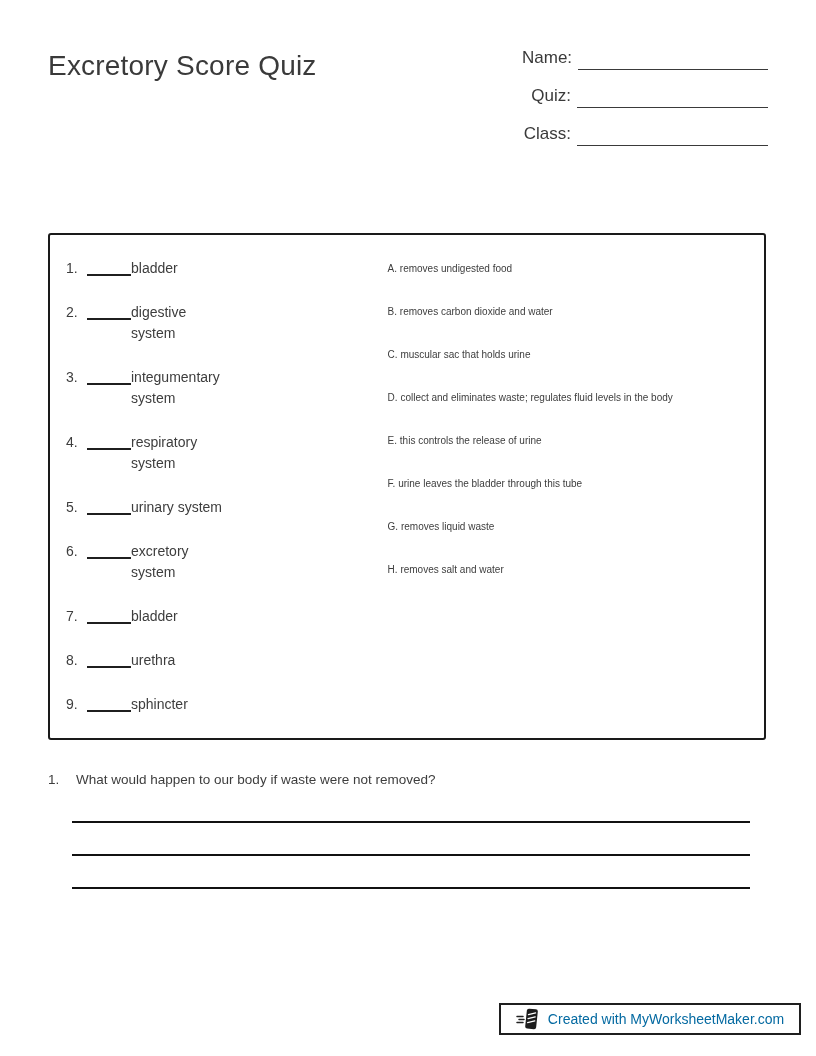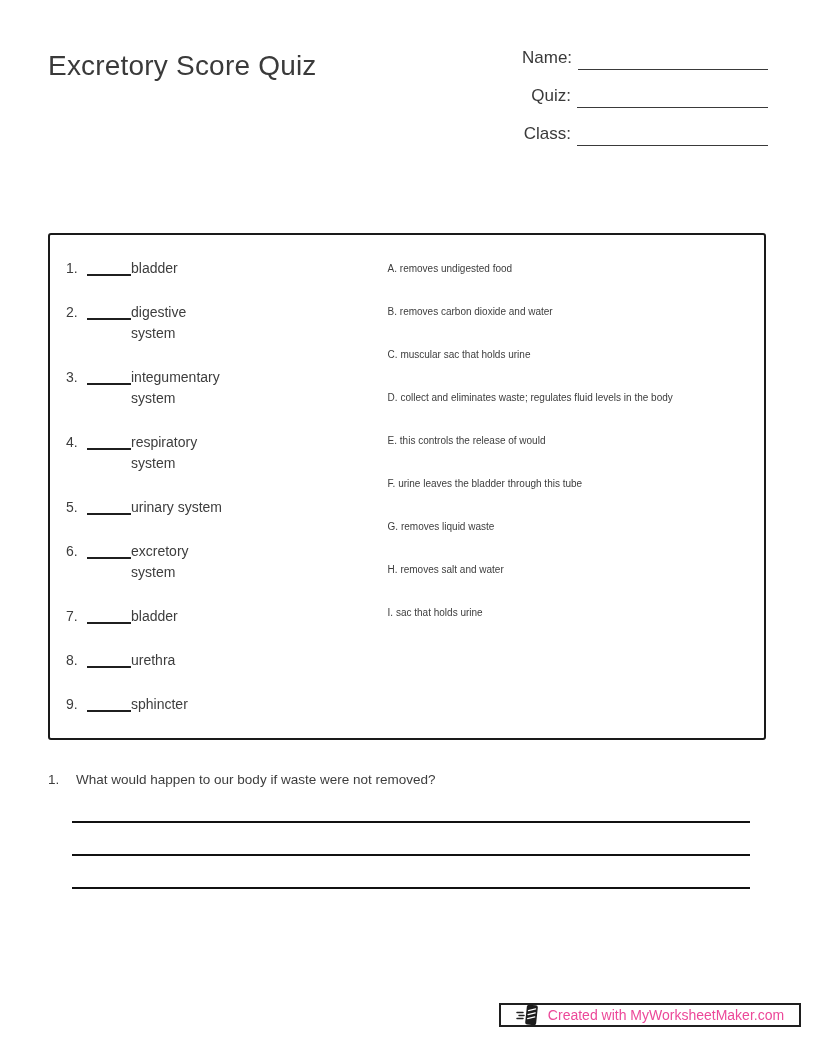--- a/index.html
+++ b/index.html
@@ -42,24 +42,24 @@
   
   .question { position:absolute; left:48px; top:770px; width:720px; display:flex; font-size:13.5px; line-height:20px; }
   .q-num { width:20px; flex:0 0 auto; }
   .q-text { margin-left:8px; }
 
   .answer-lines { position:absolute; left:72px; top:821px; width:678px; }
   .a-line { height:0; border-top:2px solid #111111; margin-bottom:31px; }
 
   
   .footer-credit {
-    position:absolute; left:499px; top:1003px; width:302px; height:24px;
+    position:absolute; left:499px; top:1003px; width:302px; height:32px;
     border:2px solid #1f1f1f;
     display:flex; align-items:center; justify-content:center; gap:7px;
-    font-size:14px; color:#ec4899;
+    font-size:14px; color:#0369a1;
   }
   .logo-wrap { display:flex; align-items:center; }
 </style>
 </head>
 <body>
 
 <h1 class="page-title">Excretory Score Quiz</h1>
 
 <div class="header-fields">
   <div class="h-row">
@@ -122,25 +122,24 @@
       <span class="m-num">9.</span>
       <span class="m-blank"></span>
       <span class="m-term">sphincter</span>
     </div>
   </div>
   <div class="match-right">
     <div class="m-def"><span>A.</span> <span>removes undigested food</span></div>
     <div class="m-def"><span>B.</span> <span>removes carbon dioxide and water</span></div>
     <div class="m-def"><span>C.</span> <span>muscular sac that holds urine</span></div>
     <div class="m-def"><span>D.</span> <span>collect and eliminates waste; regulates fluid levels in the body</span></div>
-    <div class="m-def"><span>E.</span> <span>this controls the release of would</span></div>
+    <div class="m-def"><span>E.</span> <span>this controls the release of urine</span></div>
     <div class="m-def"><span>F.</span> <span>urine leaves the bladder through this tube</span></div>
     <div class="m-def"><span>G.</span> <span>removes liquid waste</span></div>
     <div class="m-def"><span>H.</span> <span>removes salt and water</span></div>
-    <div class="m-def"><span>I.</span> <span>sac that holds urine</span></div>
   </div>
 </div>
 
 <div class="question">
   <span class="q-num">1.</span>
   <span class="q-text">What would happen to our body if waste were not removed?</span>
 </div>
 
 <div class="answer-lines">
   <div class="a-line"></div>

